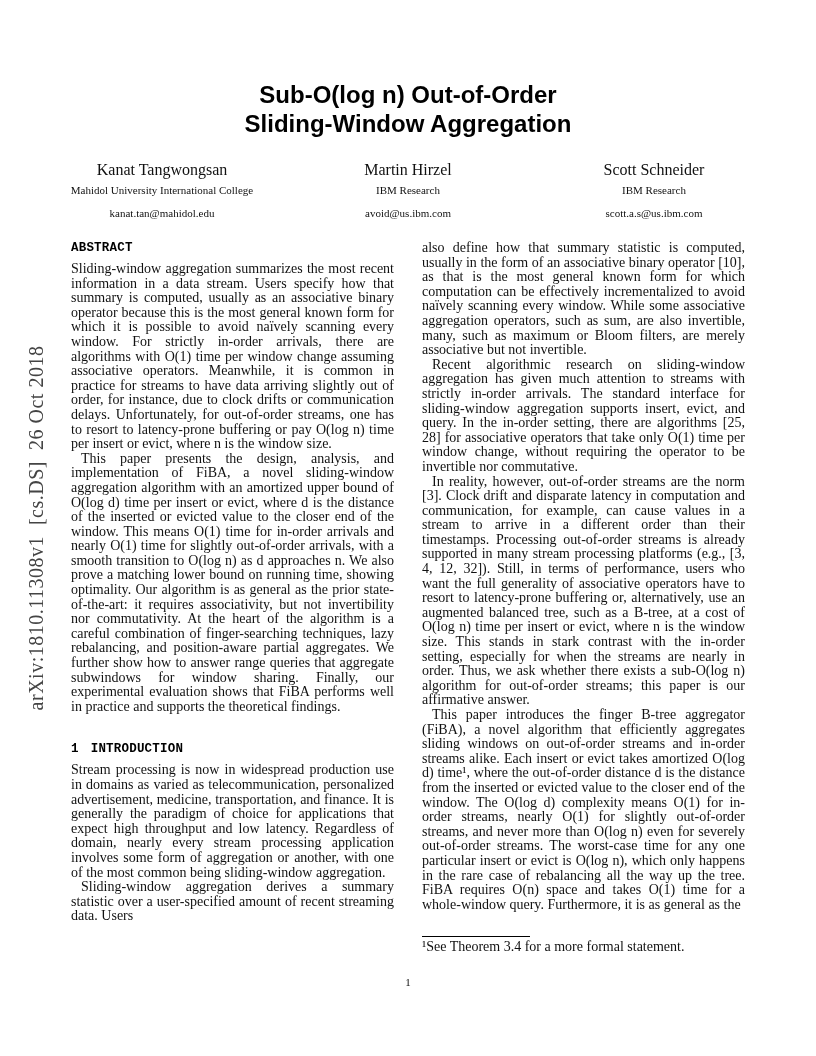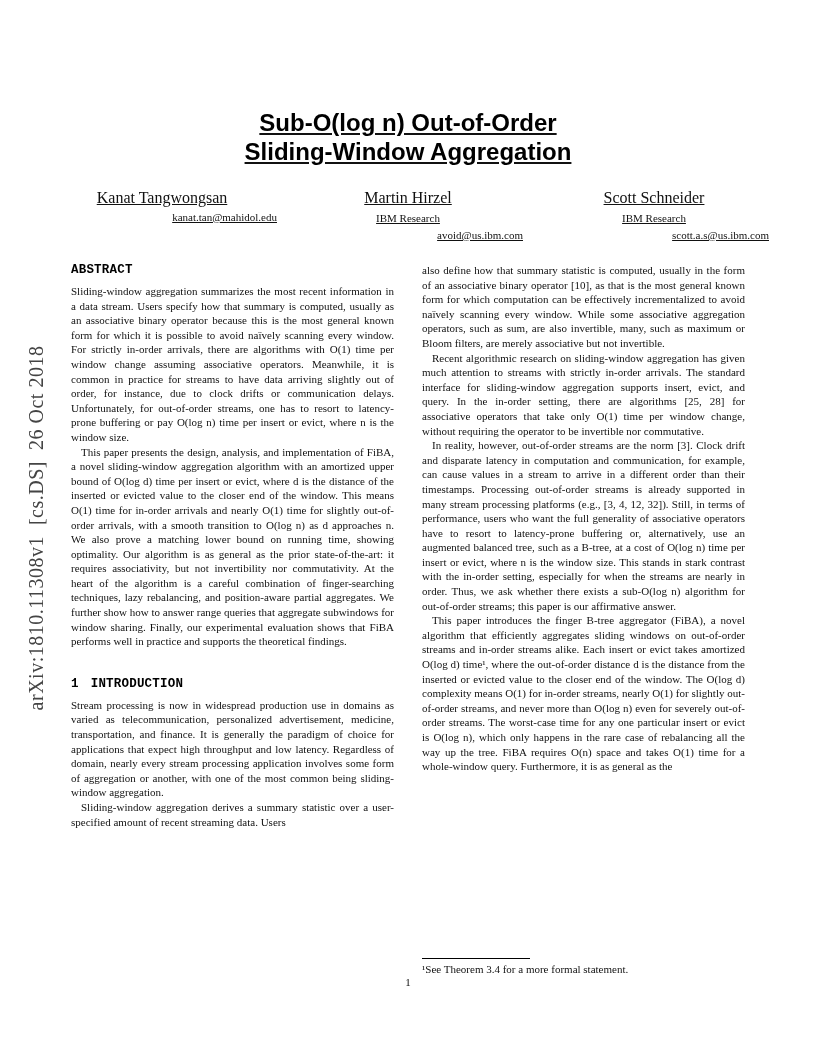--- a/index.html
+++ b/index.html
@@ -20,39 +20,39 @@
     top: 528px;
     left: 36px;
     transform: translate(-50%, -50%) rotate(-90deg);
     transform-origin: center;
     white-space: pre;
     font-family: "Liberation Serif", "DejaVu Serif", serif;
     font-size: 20px;
     letter-spacing: 0.5px;
     color: #444444;
   }
-  header { padding-top: 108px; text-align: center; text-decoration: underline; }
+  header { padding-top: 80px; text-align: center; }
   .title {
     font-family: "Liberation Sans", "DejaVu Sans", sans-serif;
     font-weight: bold;
     font-size: 24px;
     line-height: 29px;
     color: #000;
   }
   .title span { display: block; }
   .authors {
     display: flex;
     justify-content: center;
     margin-top: 22px;
     gap: 16px;
   }
   .author { width: 230px; text-align: center; }
   .author .name { font-size: 16px; line-height: 20px; }
   .author .affil { font-size: 11px; line-height: 15px; margin-top: 3px; }
-  .author .email { font-size: 11px; line-height: 15px; margin-top: 2px; text-align: right; }
+  .author .email { font-size: 11px; line-height: 15px; margin-top: 8px; }
   .content {
     display: flex;
     gap: 28px;
     margin: 20px 71px 0 71px;
   }
   .col { width: 323px; }
   .col-right {
     display: flex;
     flex-direction: column;
     height: 712px;
@@ -61,35 +61,35 @@
     font-family: Liberation Mono, monospace;
     font-weight: bold;
     font-size: 12.5px;
     letter-spacing: 0.2px;
     margin-bottom: 7px;
     color: #000000;
   }
   .sec-heading.numbered { margin-top: 28px; }
   .sec-heading .sec-num { display: inline-block; margin-right: 12px; }
   p.body {
-    font-size: 11px;
+    font-size: 14px;
     line-height: 14.6px;
     text-align: justify;
     hyphens: auto;
     -webkit-hyphens: auto;
     color: #111;
   }
   p.body.indent { text-indent: 10px; }
   .footnote-block { margin-top: auto; }
   .footnote-rule {
     width: 108px;
     border-top: 1px solid #000;
     margin-bottom: 4px;
   }
-  .footnote-text { font-size: 11px; line-height: 12px; color: #111; }
+  .footnote-text { font-size: 14px; line-height: 12px; color: #111; }
   .page-number {
     position: absolute;
     left: 0; right: 0;
     bottom: 68px;
     text-align: center;
     font-size: 11px;
     color: #111;
   }
 </style>
 </head>
@@ -100,20 +100,21 @@
   <div class="arxiv-watermark">arXiv:1810.11308v1  [cs.DS]  26 Oct 2018</div>
 
   <header>
     <h1 class="title">
       <span>Sub-O(log n) Out-of-Order</span>
       <span>Sliding-Window Aggregation</span>
     </h1>
     <div class="authors">
       <div class="author">
         <div class="name">Kanat Tangwongsan</div>
+        <div class="affil">Mahidol University International College</div>
         <div class="email">kanat.tan@mahidol.edu</div>
       </div>
       <div class="author">
         <div class="name">Martin Hirzel</div>
         <div class="affil">IBM Research</div>
         <div class="email">avoid@us.ibm.com</div>
       </div>
       <div class="author">
         <div class="name">Scott Schneider</div>
         <div class="affil">IBM Research</div>

